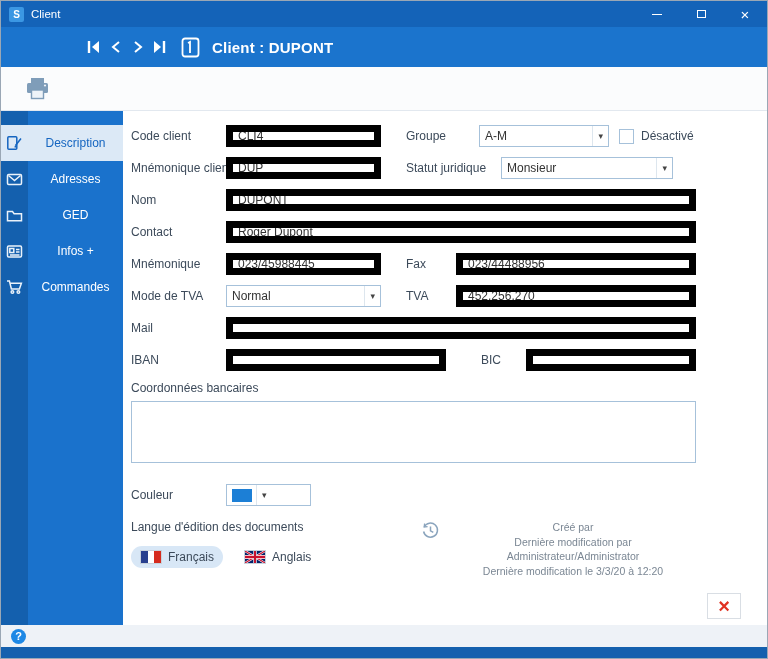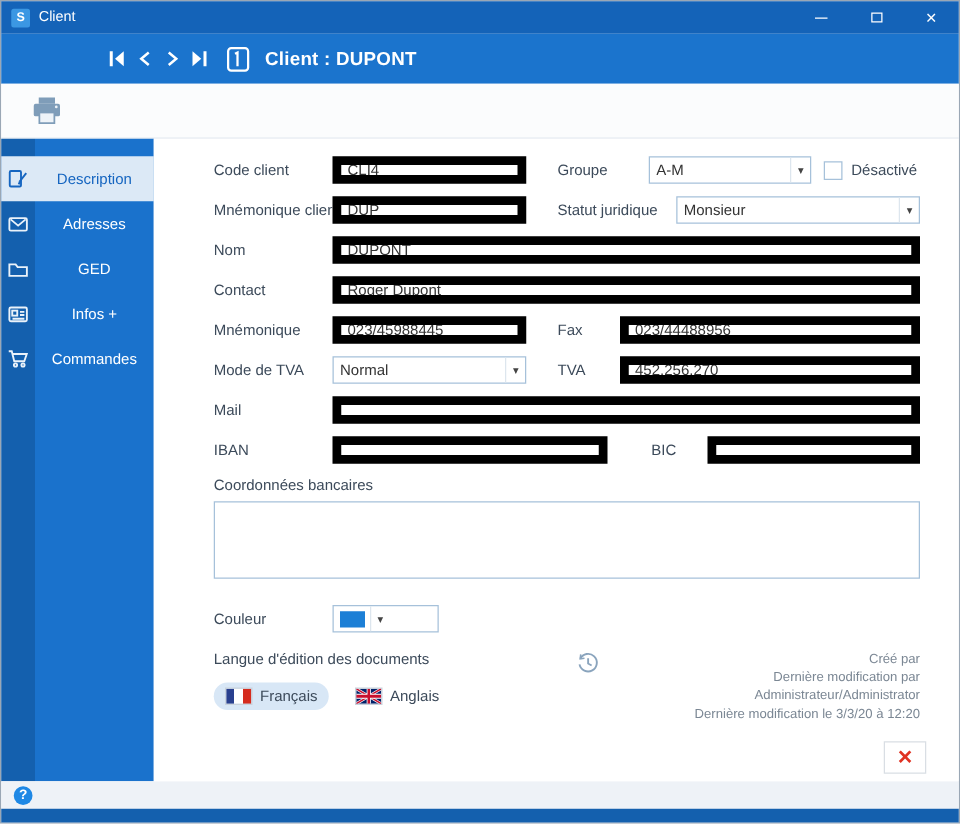--- a/index.html
+++ b/index.html
@@ -32,37 +32,37 @@
   .body { flex:1 1 auto; display:flex; min-height:0; }
   .sidebar { width:122px; flex:0 0 auto; background:linear-gradient(to right, #1460ae 27px, #1a72cc 27px); padding-top:14px; }
   .side-item { display:flex; align-items:center; height:36px; cursor:pointer; }
   .side-icon { width:27px; display:flex; align-items:center; justify-content:center; color:#eaf2fa; flex:0 0 auto; }
   .side-label { flex:1; color:#fff; font-size:12px; text-align:center; overflow:hidden; white-space:nowrap; }
   .side-item.selected { background:#dce9f6; }
   .side-item.selected .side-label { color:#1565c0; }
   .side-item.selected .side-icon { color:#1565c0; }
 
   .content { flex:1; position:relative; padding:14px 0 0 8px; font-size:12px; color:#3c4a5a; background:#fff; }
-  .form { width:565px;margin-left:40px; }
+  .form { width:565px; }
   .row { display:flex; align-items:center; margin-bottom:10px; }
   .lbl { width:95px; flex:0 0 auto; overflow:hidden; white-space:nowrap; }
   .lbl2 { flex:0 0 auto; margin-left:25px; overflow:hidden; white-space:nowrap; }
   .w73 { width:73px; } .w95 { width:95px; } .w50 { width:50px; }
   .lbl-bic { flex:0 0 auto; margin-left:35px; width:45px; }
 
   input.txt { height:22px; border:7px solid #000000; background:#fff; color:#333;
               font:12px "Liberation Sans", sans-serif; padding:0 5px; }
   .f155{width:155px;} .f470{width:470px;} .f240{width:240px;} .f220{width:220px;} .f170{width:170px;}
 
   .select { height:22px; border:1px solid #a6c1da; background:#fff; color:#333; display:flex; align-items:center;
             padding-left:5px; cursor:pointer; }
   .select .sel-text { flex:1; overflow:hidden; white-space:nowrap; }
   .select .arrow { flex:0 0 auto; height:100%; display:flex; align-items:center; padding:0 5px; margin-left:4px;
                    border-left:1px solid #dde6ee; color:#444; font-size:9px; }
-  .s130{width:130px;} .s195{width:195px;} .s155{width:155px;} .s85{width:85px;}
+  .s130{width:130px;} .s195{width:172px;} .s155{width:155px;} .s85{width:85px;}
 
   .chk { width:15px; height:15px; border:1px solid #a6c1da; background:#fff; margin:0 7px 0 10px; flex:0 0 auto; cursor:pointer; }
 
   .sec-label { margin:4px 0 6px 0; }
   textarea.txtarea { width:565px; height:62px; border:1px solid #a6c1da; resize:none;
                      font:12px "Liberation Sans", sans-serif; padding:4px; color:#333; }
 
   .couleur-row { margin-top:18px; }
   .swatch { width:20px; height:13px; background:#1c7fd6; display:block; }
 
@@ -70,21 +70,21 @@
   .lang-block { width:290px; flex:0 0 auto; }
   .lang-label { margin-bottom:12px; }
   .lang-opts { display:flex; align-items:center; gap:12px; }
   .lang-opt { display:flex; align-items:center; gap:6px; padding:4px 9px; cursor:pointer; }
   .lang-opt.selected { background:#d8e7f6;border-radius:11px; }
   .flag { width:22px; height:14px; border:1px solid #c8d2dc; display:block; flex:0 0 auto; }
   .flag-fr { background:linear-gradient(to right, #29408f 0 33%, #fff 33% 66%, #d52b1e 66% 100%); }
 
   .meta-block { flex:1; display:flex; align-items:flex-start; justify-content:flex-end; gap:10px;
                 color:#7b8794; font-size:10.5px; line-height:1.4; }
-  .meta-lines { text-align:right; }
+  .meta-lines { text-align:center; }
   .history-icon { flex:0 0 auto; margin-top:1px; }
 
   .close-red { position:absolute; right:26px; bottom:6px; width:34px; height:26px; background:#fff;
                border:1px solid #d9dee4; color:#e03222; font-size:20px; font-weight:bold;
                display:flex; align-items:center; justify-content:center; cursor:pointer; line-height:1; }
 
   
   .statusbar { height:22px; background:#eef2f7; display:flex; align-items:center; padding-left:10px; flex:0 0 auto; }
   .help-btn { width:15px; height:15px; border-radius:50%; background:#1e88e5; color:#fff; font-size:11px; font-weight:bold;
               display:flex; align-items:center; justify-content:center; cursor:pointer; }

